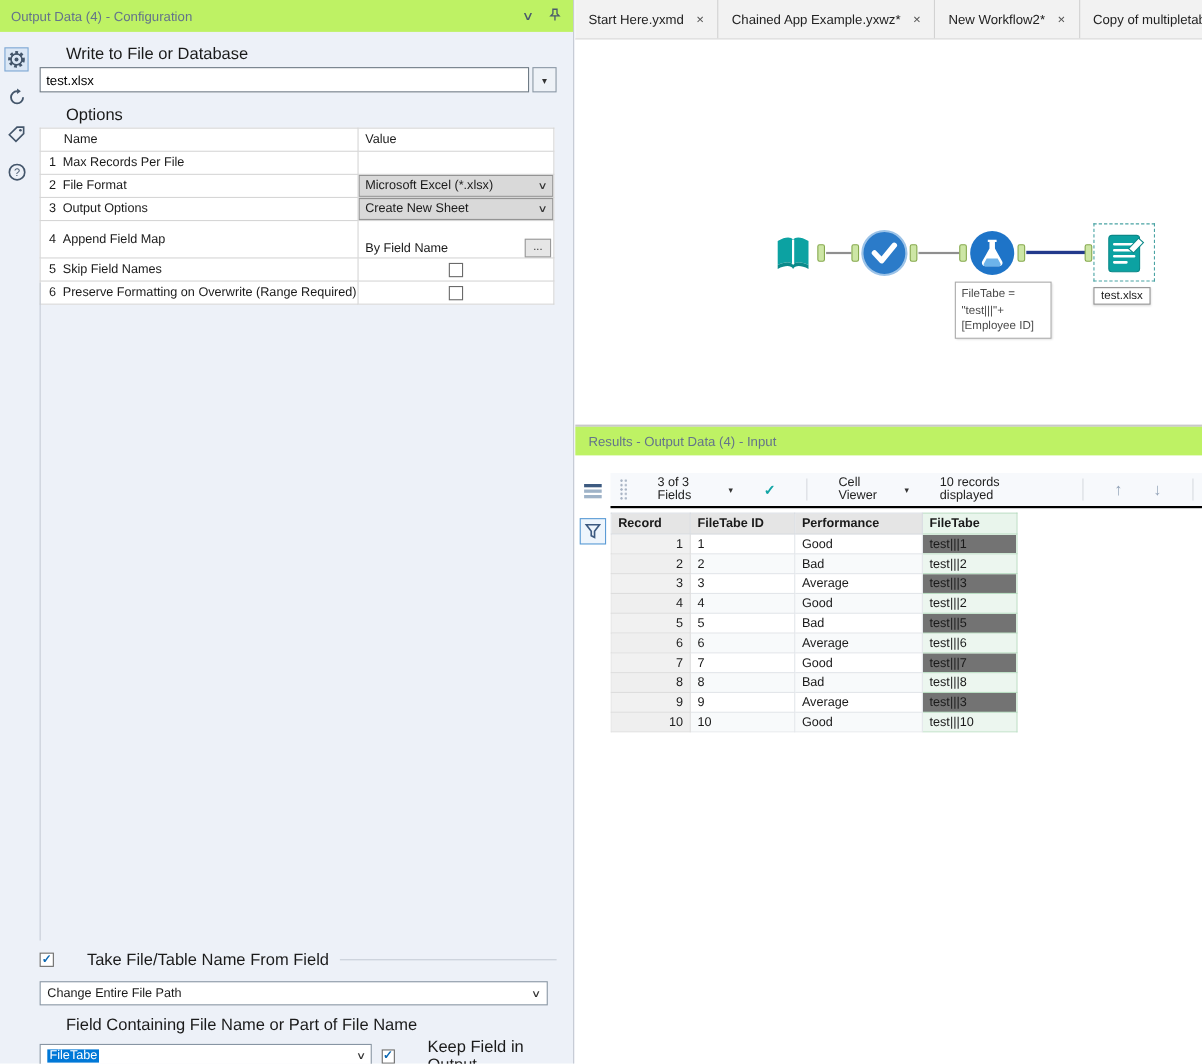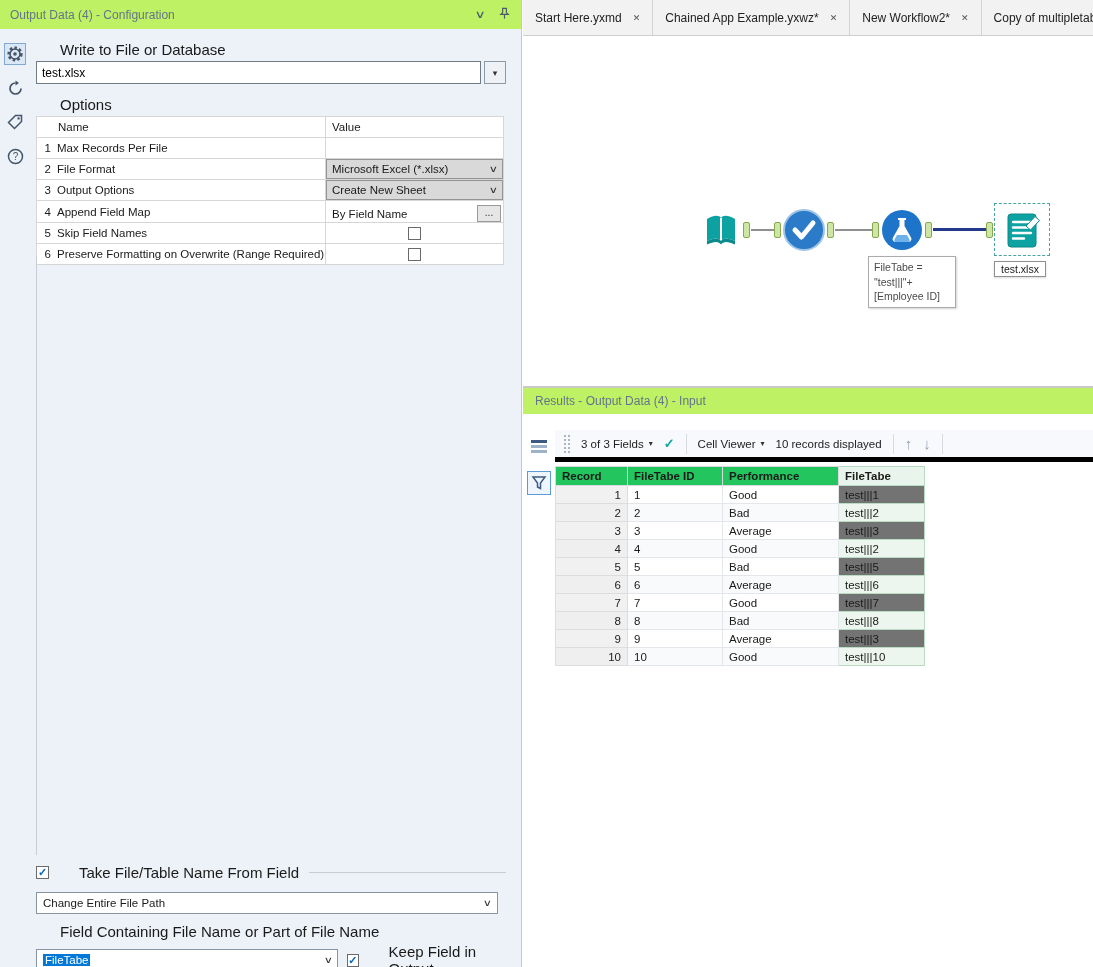--- a/index.html
+++ b/index.html
@@ -25,21 +25,21 @@
   .opts-lbl{margin-top:12px;}
   table.opts{border-collapse:collapse;margin-top:3px;width:467px;background:#fff;font-size:11.5px;table-layout:fixed;}
   .opts th{font-weight:normal;text-align:left;border:1px solid #d6d6d6;height:21px;padding:0 6px;background:#fff;}
   .opts th.h-name{padding-left:21px;width:289px;}
   .opts th.h-value{width:178px;}
   .opts td{border:1px solid #d6d6d6;height:21px;padding:0;}
   .opt-name{padding:0 4px 0 2px;}
   .opt-num{display:inline-block;width:14px;text-align:right;margin-right:6px;color:#1a1a1a;}
   .dd-gray{height:100%;display:flex;align-items:center;background:#d9d9d9;border:1px solid #949494;padding:0 5px;font-size:11.5px;}
   .combo-caret{margin-left:auto;font-size:9px;color:#333;transform:scaleX(1.4);}
-  .dd-ell{display:flex;align-items:center;height:100%;gap:3px;padding:4px 2px 0 0;}
+  .dd-ell{display:flex;align-items:center;height:100%;gap:3px;padding:16px 2px 0 0;}
   .dd-ell .txt{flex:1;padding-left:6px;}
   .btn-ell{width:24px;height:17px;border:1px solid #9a9a9a;background:#e6e6e6;text-align:center;font-size:10px;line-height:14px;color:#333;}
   .checkbox{width:13px;height:13px;border:1px solid #6a6a6a;background:#fff;display:flex;align-items:center;justify-content:center;font-size:11px;line-height:11px;color:#0b67b2;font-weight:bold;}
   .cb-center{margin:0 auto;}
   .vline{position:absolute;left:36px;top:257px;height:598px;border-left:1px solid #c6ccd6;}
   .bottom-group{position:absolute;left:36px;top:864px;width:470px;}
   .take-row{display:flex;align-items:center;gap:6px;}
   .h-rule{flex:1;height:1px;background:#c6ccd6;margin-left:4px;}
   .combo{height:22px;border:1px solid #8795a3;background:#fff;display:flex;align-items:center;padding:0 6px;font-size:11.5px;}
   .combo1{margin-top:11px;width:462px;}
@@ -66,30 +66,30 @@
 
   
   .results{position:absolute;left:523px;top:386px;width:570px;height:581px;background:#fff;border-top:2px solid #c9c9c9;}
   .results .panel-header{height:26px;padding:0 12px;}
   .results-body{position:relative;height:553px;}
   .res-strip{position:absolute;left:0;top:0;width:32px;height:100%;}
   .res-icon{width:24px;height:24px;margin:0 auto;display:flex;align-items:center;justify-content:center;}
   .res-icon1{margin-top:20px;}
   .res-icon2{margin-top:13px;border:1px solid #5b9bd5;background:#eef5fc;}
   .res-main{margin-left:32px;padding-top:16px;}
-  .res-toolbar{display:flex;align-items:center;gap:11px;height:32px;background:#f7f9fc;border-bottom:5px solid #000000;padding:0 8px;font-size:11.5px;color:#222;}
+  .res-toolbar{display:flex;align-items:center;gap:28px;height:32px;background:#f7f9fc;border-bottom:2px solid #000000;padding:0 8px;font-size:11.5px;color:#222;}
   .vgrip{width:7px;height:20px;background:radial-gradient(circle,#a9b4c4 1px,transparent 1.2px);background-size:4px 4px;}
   .tb-dd{display:flex;align-items:center;gap:5px;}
   .tb-caret{font-size:8px;color:#333;}
   .tb-check{color:var(--teal,#12a5a5);font-weight:bold;font-size:13px;}
   .tb-sep{width:1px;height:20px;background:#d7dbe0;}
   .tb-arrow{font-size:15px;color:#93a3b8;}
   table.res{border-collapse:collapse;margin-top:4px;font-size:11.5px;table-layout:fixed;width:369px;}
   .res-tbl-wrap{overflow:hidden;}
-  .res th{border:1px solid #d7dbe0;background:#22c55e;font-weight:bold;text-align:left;padding:2px 6px;height:19px;overflow:hidden;white-space:nowrap;}
+  .res th{border:1px solid #d7dbe0;background:#e5e5e5;font-weight:bold;text-align:left;padding:2px 6px;height:19px;overflow:hidden;white-space:nowrap;}
   .res td{border:1px solid #e3e6ea;padding:1px 6px;height:18px;overflow:hidden;white-space:nowrap;background:#fff;}
   .res .rec{width:72px;}
   .res td.rec{background:#f1f1f1;text-align:right;color:#222;border-color:#ddd;}
   .res .eid{width:95px;}
   .res .perf{width:116px;}
   .res .ft{width:86px;}
   .res th.ft{background:#e9f5ec;border-color:#b9ddc2;}
   .res td.ft{background:#737373;border-color:#b9ddc2;}
   .res tr.alt td{background:#f8fafb;}
   .res tr.alt td.rec{background:#efefef;}

